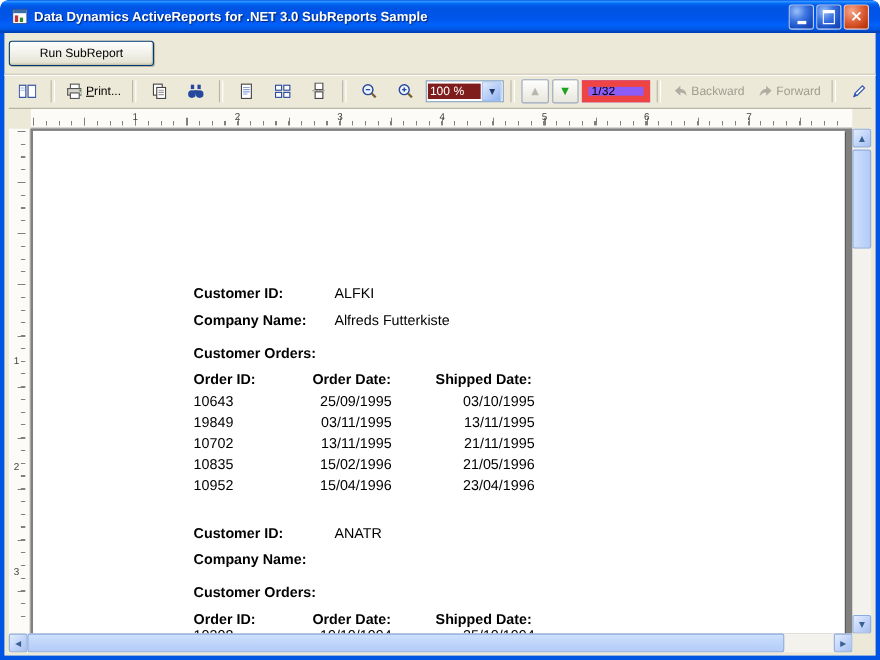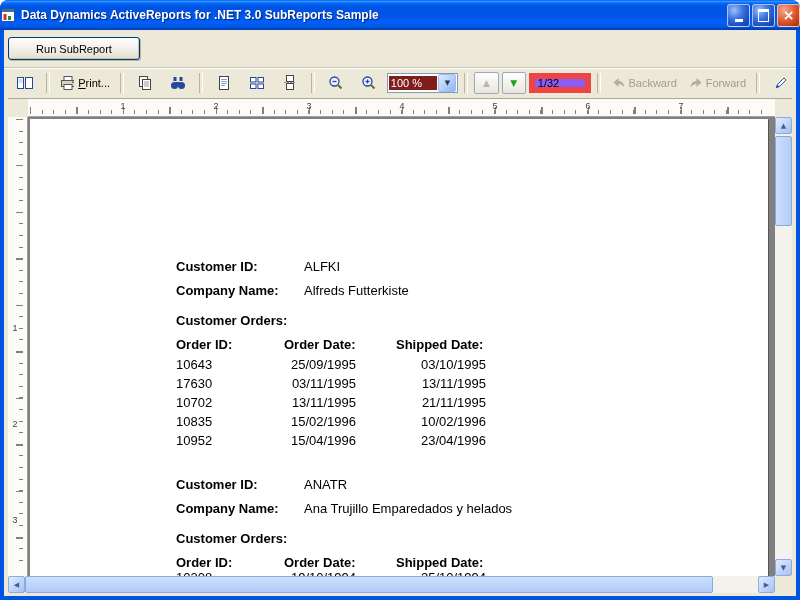--- a/index.html
+++ b/index.html
@@ -1,21 +1,21 @@
 <!DOCTYPE html>
 <html><head>
 <meta charset="utf-8">
 <style>
   html,body{margin:0;padding:0;width:800px;height:600px;overflow:hidden;
     font-family:"Liberation Sans",sans-serif;background:#fff;}
   .window{position:relative;width:800px;height:600px;background:#0054E3;
     border-radius:8px 8px 0 0;overflow:hidden;}
   
   .titlebar{position:absolute;left:0;top:0;width:800px;height:30px;
-    display:flex;align-items:center;gap:5px;padding:0 0;box-sizing:border-box;
+    display:flex;align-items:center;gap:5px;padding:0 10px;box-sizing:border-box;
     border-radius:8px 8px 0 0;
     background:linear-gradient(180deg,#0058ee 0%,#3593ff 4%,#288eff 6%,#127dff 8%,
       #036ffc 10%,#0262ee 14%,#0057e5 20%,#0054e3 24%,#0055eb 56%,#005bf5 66%,
       #0061fa 76%,#0058e5 88%,#0050d7 92%,#0043bb 96%,#003bb1 100%);}
   .title{font-size:12px;font-weight:bold;color:#fff;text-shadow:1px 1px 1px #00256e;
     white-space:nowrap;flex:1;}
   .cap-btns{display:flex;gap:2px;}
   .cap-btn{width:21px;height:21px;border:1px solid rgba(255,255,255,.65);
     border-radius:3px;display:flex;align-items:center;justify-content:center;cursor:default;}
   .btn-blue{background:radial-gradient(circle at 30% 25%,#9cc1fb,#3c74e0 40%,#1b4fc4 72%,#1640a8);}
@@ -313,47 +313,46 @@
             <span class="lbl h2">Order Date:</span>
             <span class="lbl h3">Shipped Date:</span>
           </div>
 
           <div class="rline" style="top:238px">
             <span class="oid">10643</span>
             <span class="od">25/09/1995</span>
             <span class="sd">03/10/1995</span>
           </div>
           <div class="rline" style="top:257px">
-            <span class="oid">17630</span>
+            <span class="oid">19849</span>
             <span class="od">03/11/1995</span>
             <span class="sd">13/11/1995</span>
           </div>
           <div class="rline" style="top:276px">
             <span class="oid">10702</span>
             <span class="od">13/11/1995</span>
             <span class="sd">21/11/1995</span>
           </div>
           <div class="rline" style="top:295px">
             <span class="oid">10835</span>
             <span class="od">15/02/1996</span>
-            <span class="sd">10/02/1996</span>
+            <span class="sd">21/05/1996</span>
           </div>
           <div class="rline" style="top:314px">
             <span class="oid">10952</span>
             <span class="od">15/04/1996</span>
             <span class="sd">23/04/1996</span>
           </div>
 
           <div class="rline" style="top:358px">
             <span class="lbl c1">Customer ID:</span>
             <span class="c2">ANATR</span>
           </div>
           <div class="rline" style="top:382px">
             <span class="lbl c1">Company Name:</span>
-            <span class="c2">Ana Trujillo Emparedados y helados</span>
           </div>
           <div class="rline" style="top:412px">
             <span class="lbl c1">Customer Orders:</span>
           </div>
           <div class="rline" style="top:436px">
             <span class="lbl c1">Order ID:</span>
             <span class="lbl h2">Order Date:</span>
             <span class="lbl h3">Shipped Date:</span>
           </div>
           <div class="rline" style="top:451px">

